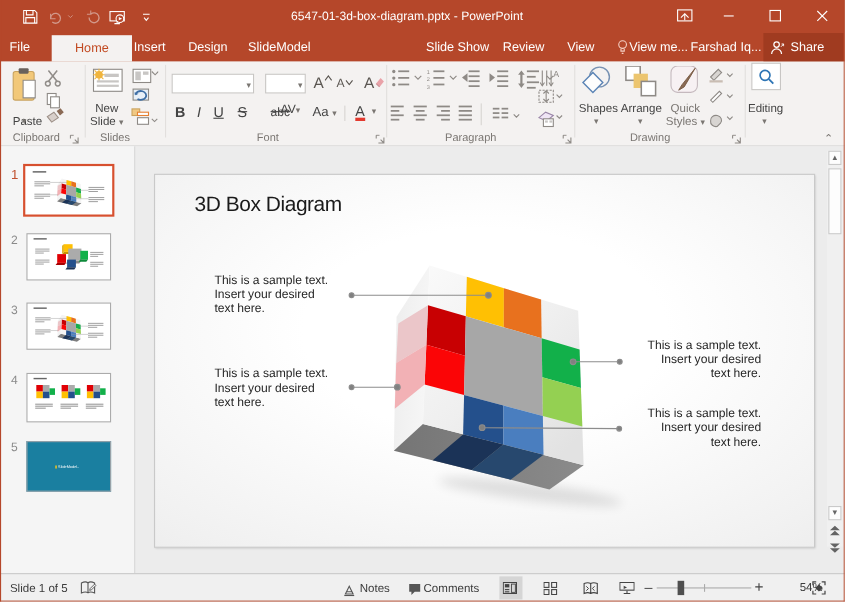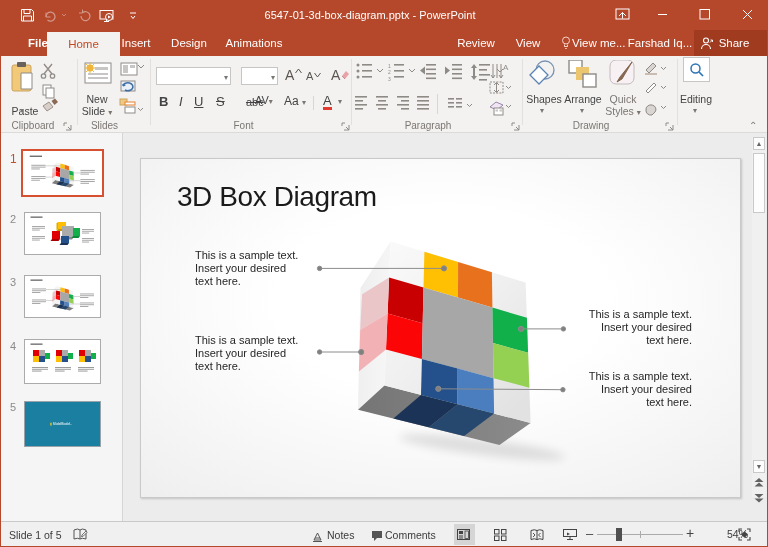--- a/index.html
+++ b/index.html
@@ -20,21 +20,21 @@
 .rbtext { position:absolute; font-size:10.5px; color:#444; text-align:center; }
 .dd { color:#7A7672; font-size:8px; }
 .launcher { position:absolute; top:66px; width:10px; height:10px; }
 
 #main { position:absolute; left:0; top:133px; width:768px; height:389px; background:#ECECEC; }
 #panel { position:absolute; left:0; top:0; width:123px; height:389px; background:#F5F5F5; border-right:1px solid #D5D5D5; }
 .thumbnum { position:absolute; font-size:11px; color:#8A8A8A; }
 .thumb { position:absolute; background:#fff; border:1px solid #ABABAB; }
 #slide { position:absolute; left:140px; top:25px; width:601px; height:340px; border:1px solid #C9C9C9;
   background:radial-gradient(ellipse 115% 115% at 50% 42%, #FFFFFF 24%, #F1F1F1 60%, #E0E0E0 100%); box-shadow:1px 1px 2px rgba(0,0,0,0.18); }
-#slidetitle { position:absolute; left:35.9px; top:27px; font-size:28px; line-height:21px; color:#1A1A1A; letter-spacing:-0.4px; }
+#slidetitle { position:absolute; left:35.9px; top:17px; font-size:19px; line-height:21px; color:#1A1A1A; letter-spacing:-0.4px; }
 .calltext { position:absolute; font-size:11px; line-height:13px; color:#262626; }
 
 #vscroll { position:absolute; left:752px; top:4px; width:14px; height:360px; background:#F0F0F0; }
 .sbtn { position:absolute; left:1px; width:12px; height:13px; background:#FDFDFD; border:1px solid #C9C9C9; color:#666; font-size:7px; text-align:center; line-height:12px; }
 
 #status { position:absolute; left:0; top:521px; width:768px; height:26px; background:#F0F0F0; border-top:1px solid #C9C9C9; font-size:10.5px; color:#3B3B3B; }
 
 #wborder { position:absolute; left:0; top:0; width:768px; height:547px; border-left:1px solid #B5472A; border-right:1px solid #B5472A; border-bottom:1px solid #B5472A; pointer-events:none; z-index:99; }
 </style>
 </head>
@@ -66,25 +66,26 @@
       <rect x="6" y="9" width="13" height="10"></rect>
       <path d="M9 16 l3.5 -3.5 3.5 3.5"></path>
       <path d="M12.5 12.5 v6" stroke-width="1"></path>
       <path d="M48 14.5 h9"></path>
       <rect x="90" y="9.5" width="9.5" height="9.5"></rect>
       <path d="M133 10 l9 9 M142 10 l-9 9"></path>
     </g>
   </svg>
 </div>
 <div id="tabrow">
-  <div class="tab" style="left:20px; width:36px;font-weight:bold;">File</div>
+  <div class="tab" style="left:0; width:36px;">File</div>
   <div class="tab" id="tab-home" style="left:47px; width:73px;">Home</div>
   <div class="tab" style="left:113px; width:46px;">Insert</div>
   <div class="tab" style="left:163px; width:52px;">Design</div>
-  <div class="tab" style="left:221px; width:66px;">Animations</div>
+  <div class="tab" style="left:221px; width:66px;">SlideModel</div>
+  <div class="tab" style="left:380px; width:72px;">Slide Show</div>
   <div class="tab" style="left:448px; width:56px;">Review</div>
   <div class="tab" style="left:506px; width:44px;">View</div>
   <svg class="abs" style="left:561px; top:6px;" width="10" height="15" viewBox="0 0 10 15">
       <g stroke="#F5D0C4" fill="none">
         <circle cx="5" cy="4.5" r="3.5"></circle>
         <path d="M3.5 8.5 v2 h3 v-2 M3.5 10.5 h3 M4.2 12.5 h1.6" stroke-width="1"></path>
       </g>
     </svg>
     <div class="tab" style="left:572px; width:52px; white-space:nowrap;">View me...</div>
   <div class="tab" style="left:625px; width:70px;">Farshad Iq...</div>

